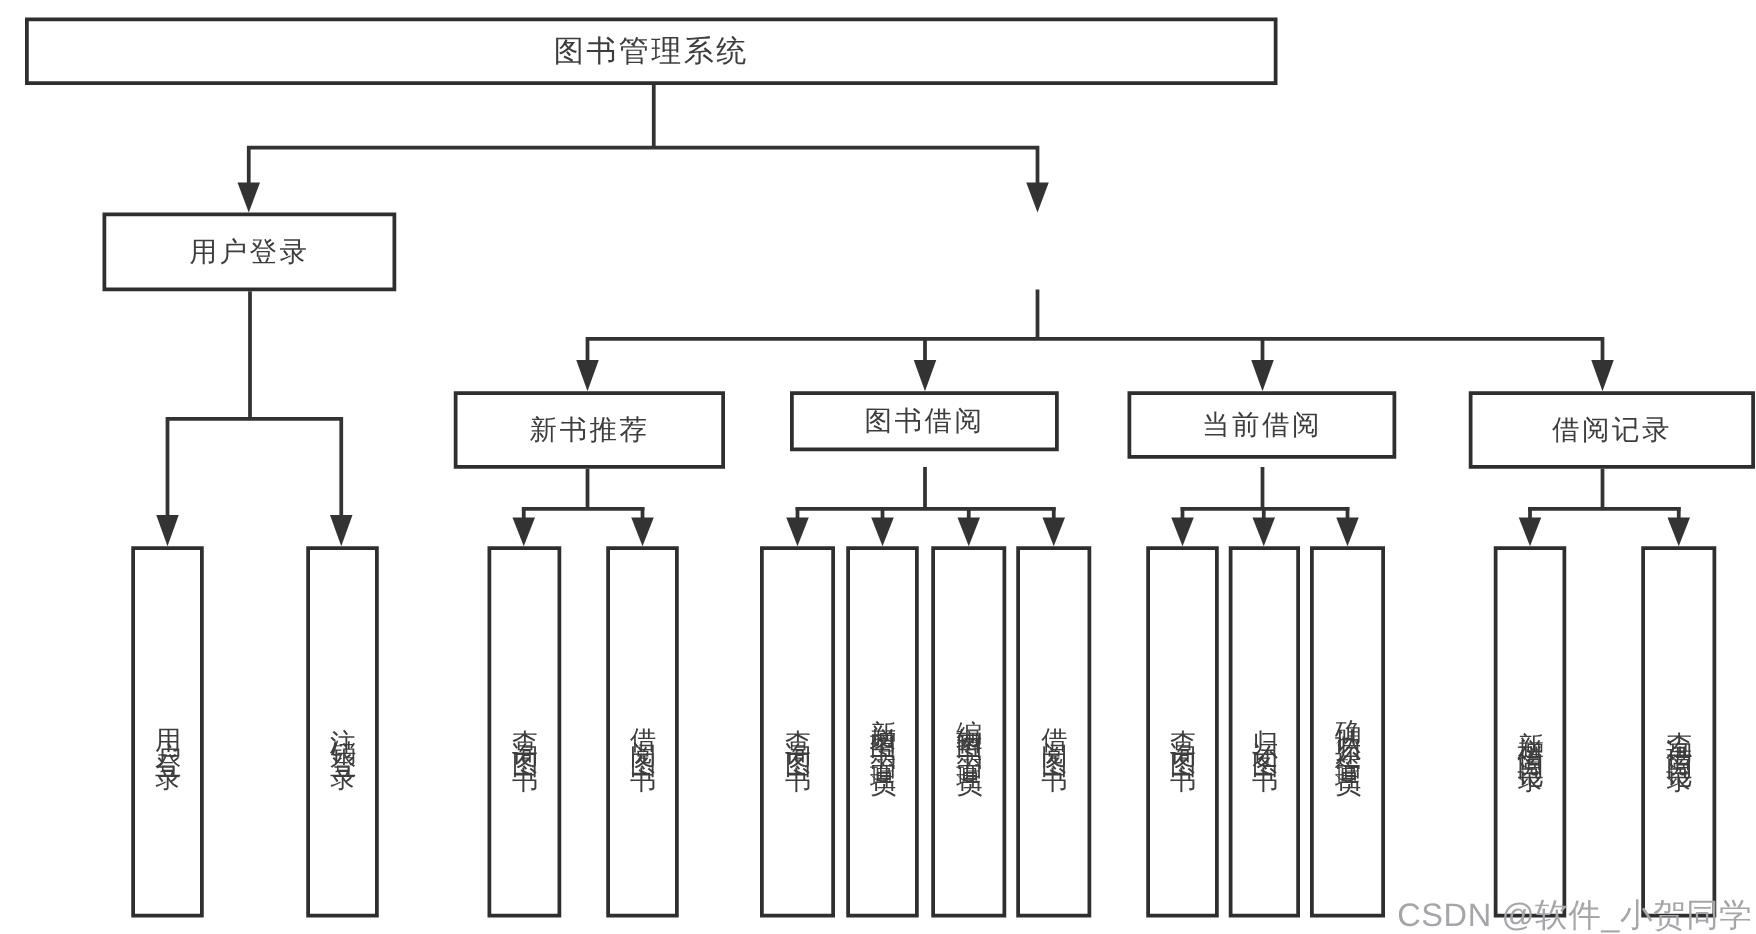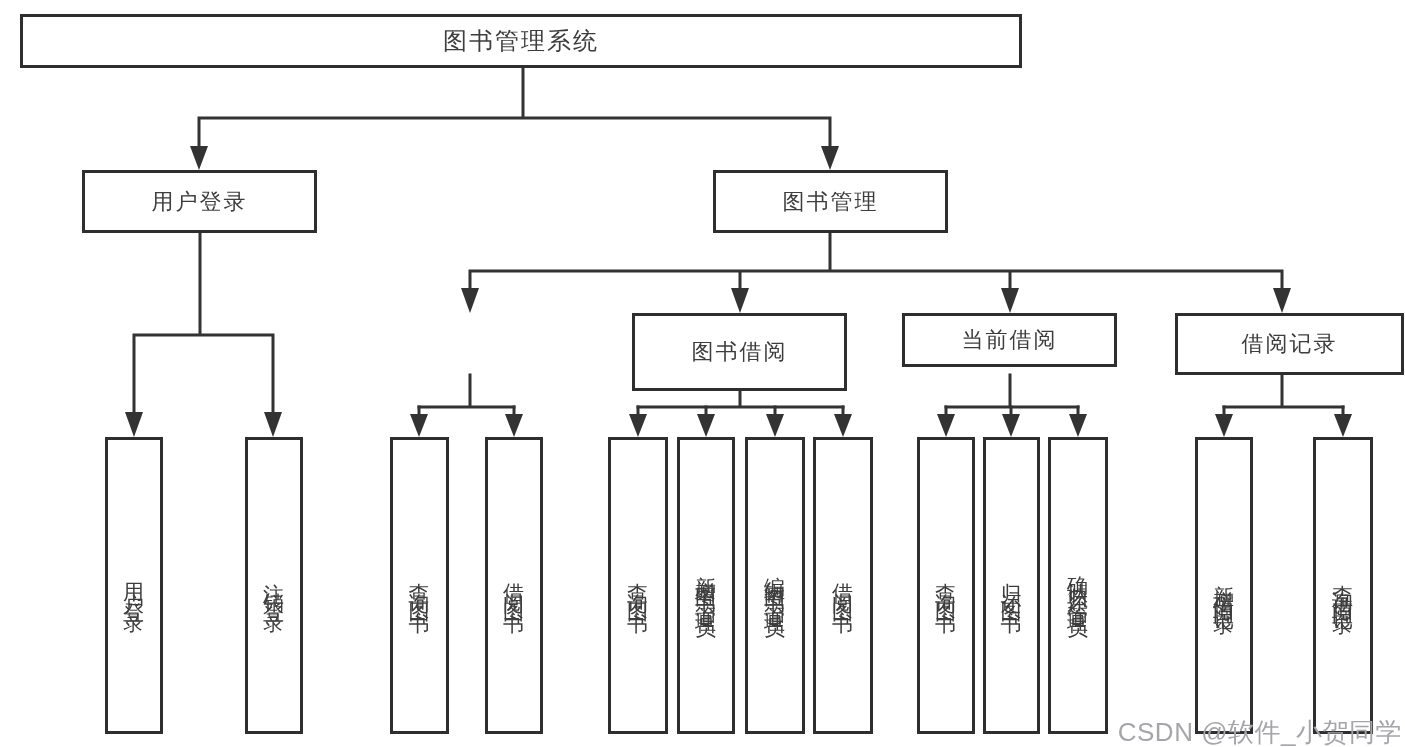--- a/index.html
+++ b/index.html
@@ -59,25 +59,25 @@
     </g>
   </svg>
 
   <div class="node root" style="left:20px;top:14px;width:1002px;height:54px">
     <span>图书管理系统</span>
   </div>
 
   <div class="node hnode" style="left:82px;top:170px;width:235px;height:63px">
     <span>用户登录</span>
   </div>
-  <div class="node hnode" style="left:713px;top:170px;width:235px;height:63px">
-    <span>图书管理</span>
+
+  <div class="node hnode" style="left:363px;top:313px;width:217px;height:62px">
+    <span>新书推荐</span>
   </div>
-
-  <div class="node hnode" style="left:632px;top:313px;width:215px;height:78px">
+  <div class="node hnode" style="left:632px;top:313px;width:215px;height:48px">
     <span>图书借阅</span>
   </div>
   <div class="node hnode" style="left:902px;top:313px;width:215px;height:54px">
     <span>当前借阅</span>
   </div>
   <div class="node hnode" style="left:1175px;top:313px;width:229px;height:62px">
     <span>借阅记录</span>
   </div>
 
   <div class="node vnode" style="left:105px;top:437px;width:58px;height:297px">

